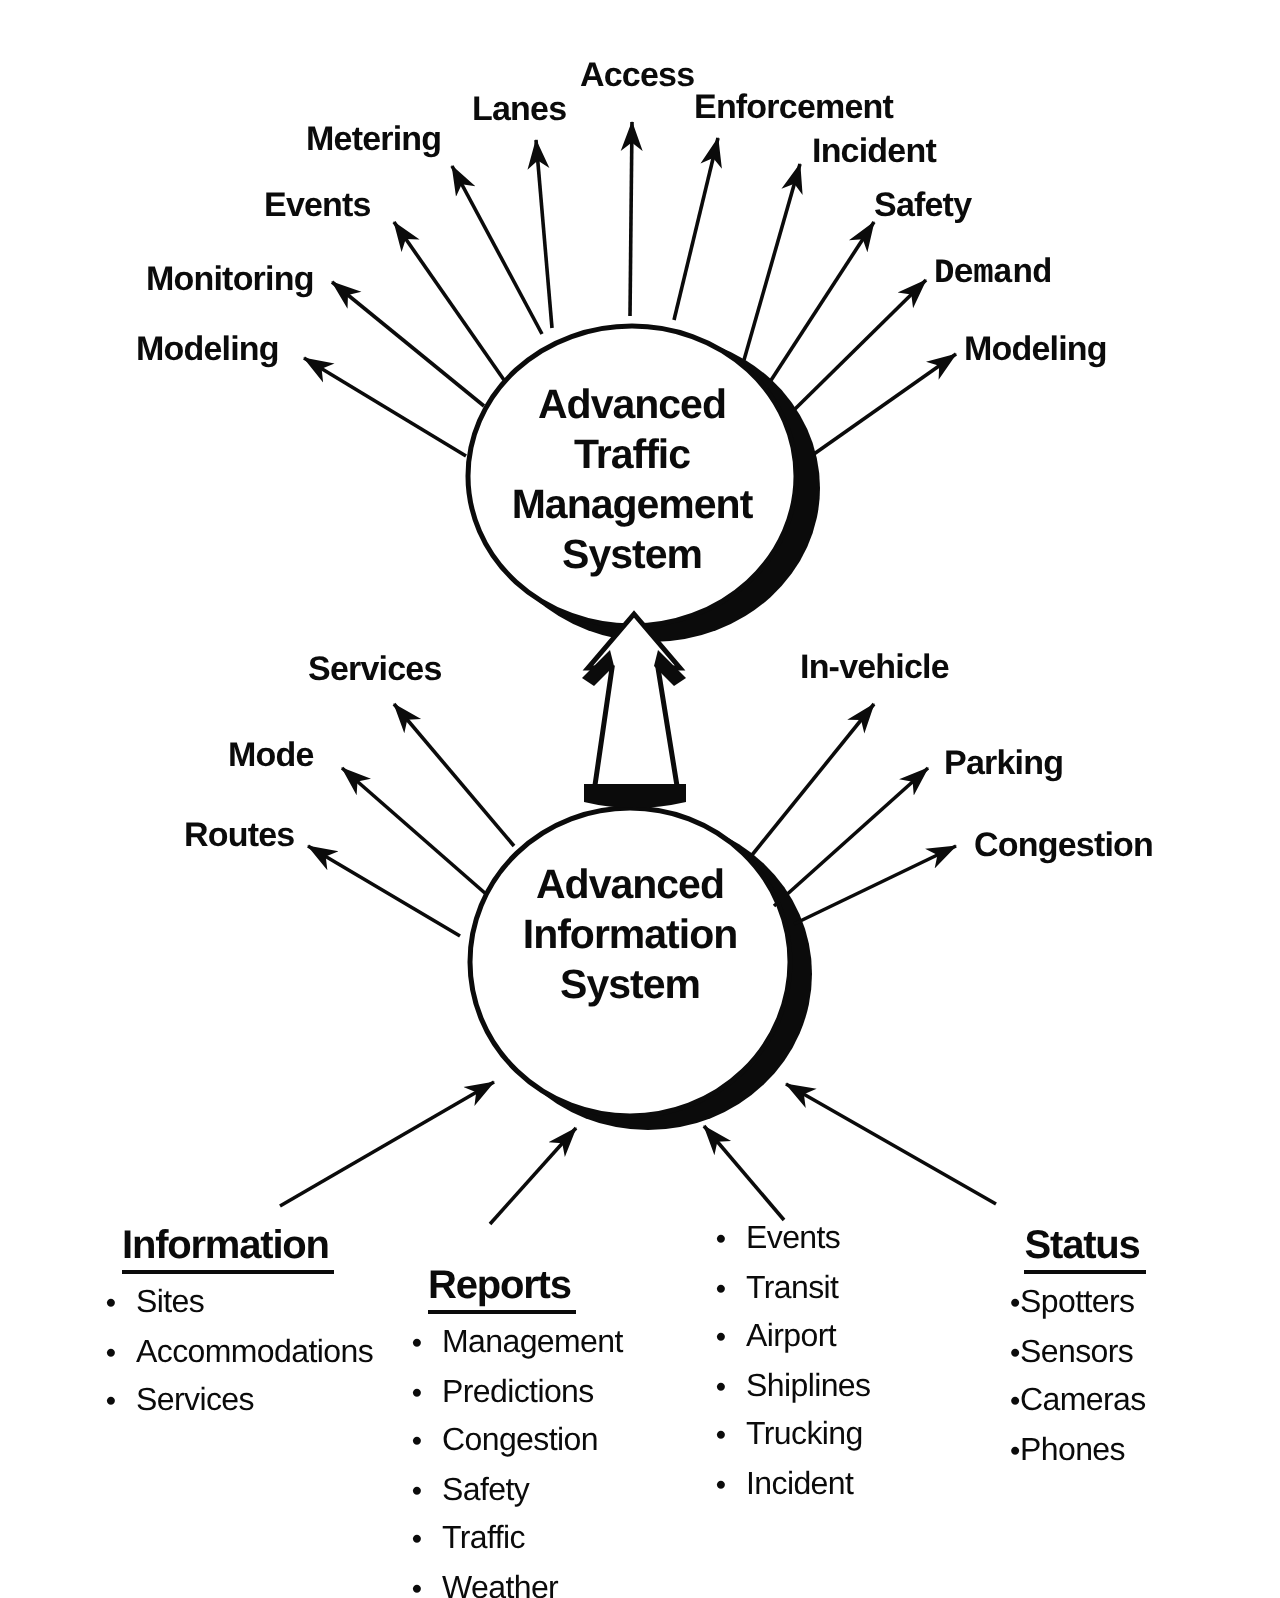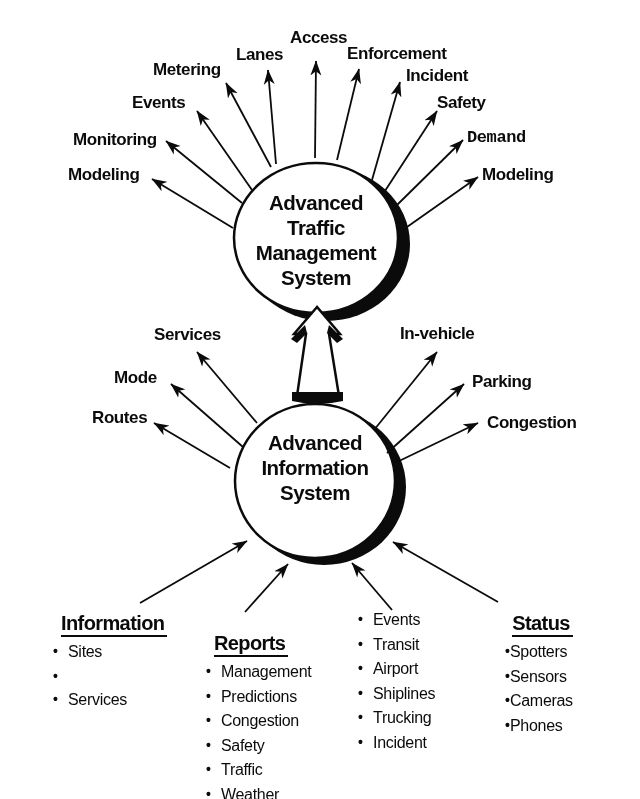--- a/index.html
+++ b/index.html
@@ -118,20 +118,21 @@
   <div class="lbl" style="left:487px;top:414px;">Congestion</div>
 
   <div class="src-col" style="left:53px;top:612px;">
     <div class="src-header">Information</div>
     <div class="src-item">
       <span class="bullet">•</span>
       <span class="item-text">Sites</span>
     </div>
     <div class="src-item">
       <span class="bullet">•</span>
+      <span class="item-text">Accommodations</span>
     </div>
     <div class="src-item">
       <span class="bullet">•</span>
       <span class="item-text">Services</span>
     </div>
   </div>
 
   <div class="src-col" style="left:206px;top:632px;">
     <div class="src-header">Reports</div>
     <div class="src-item">

